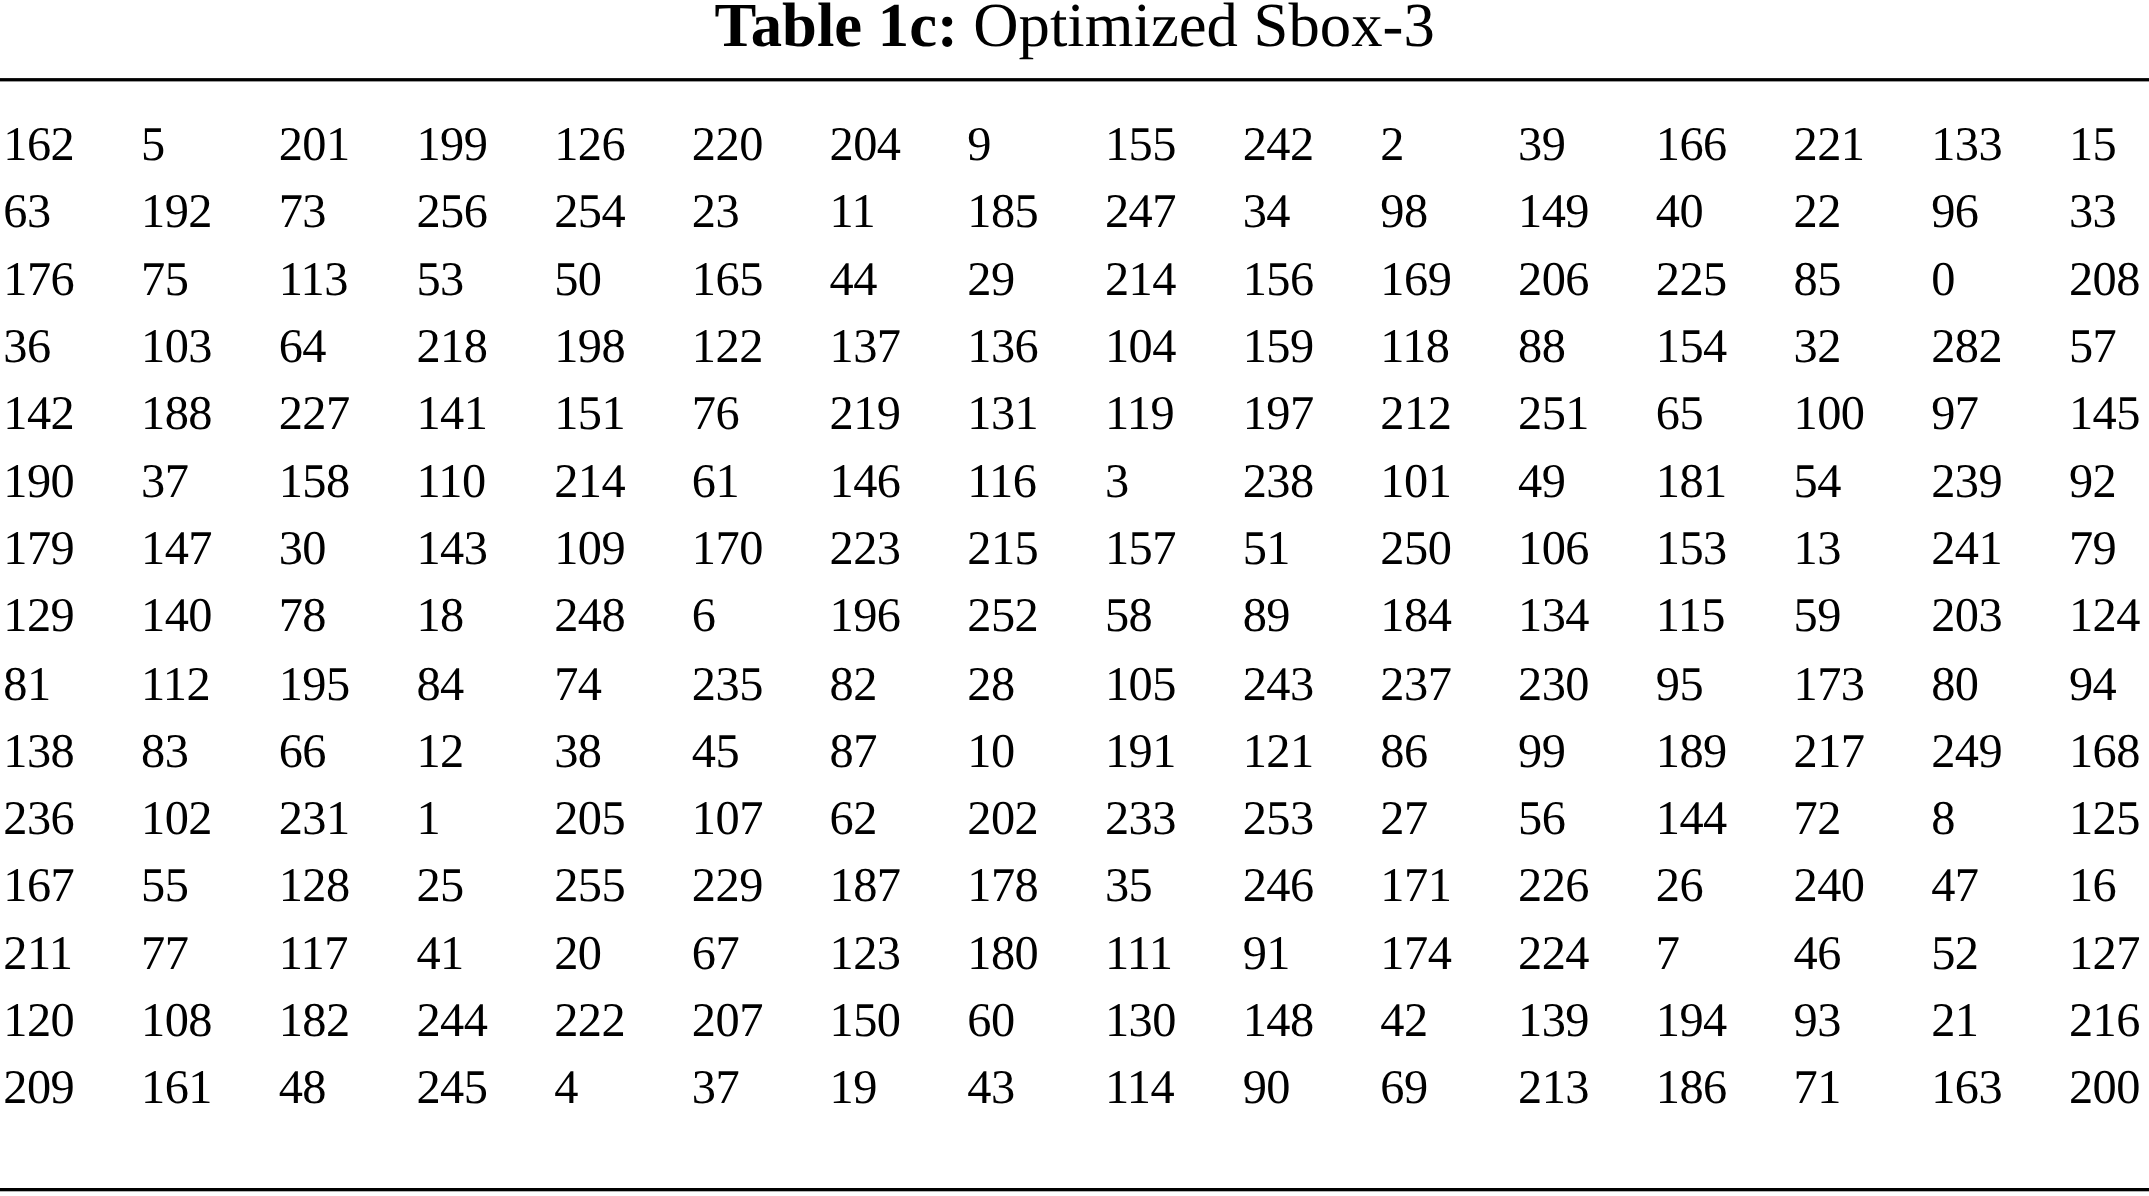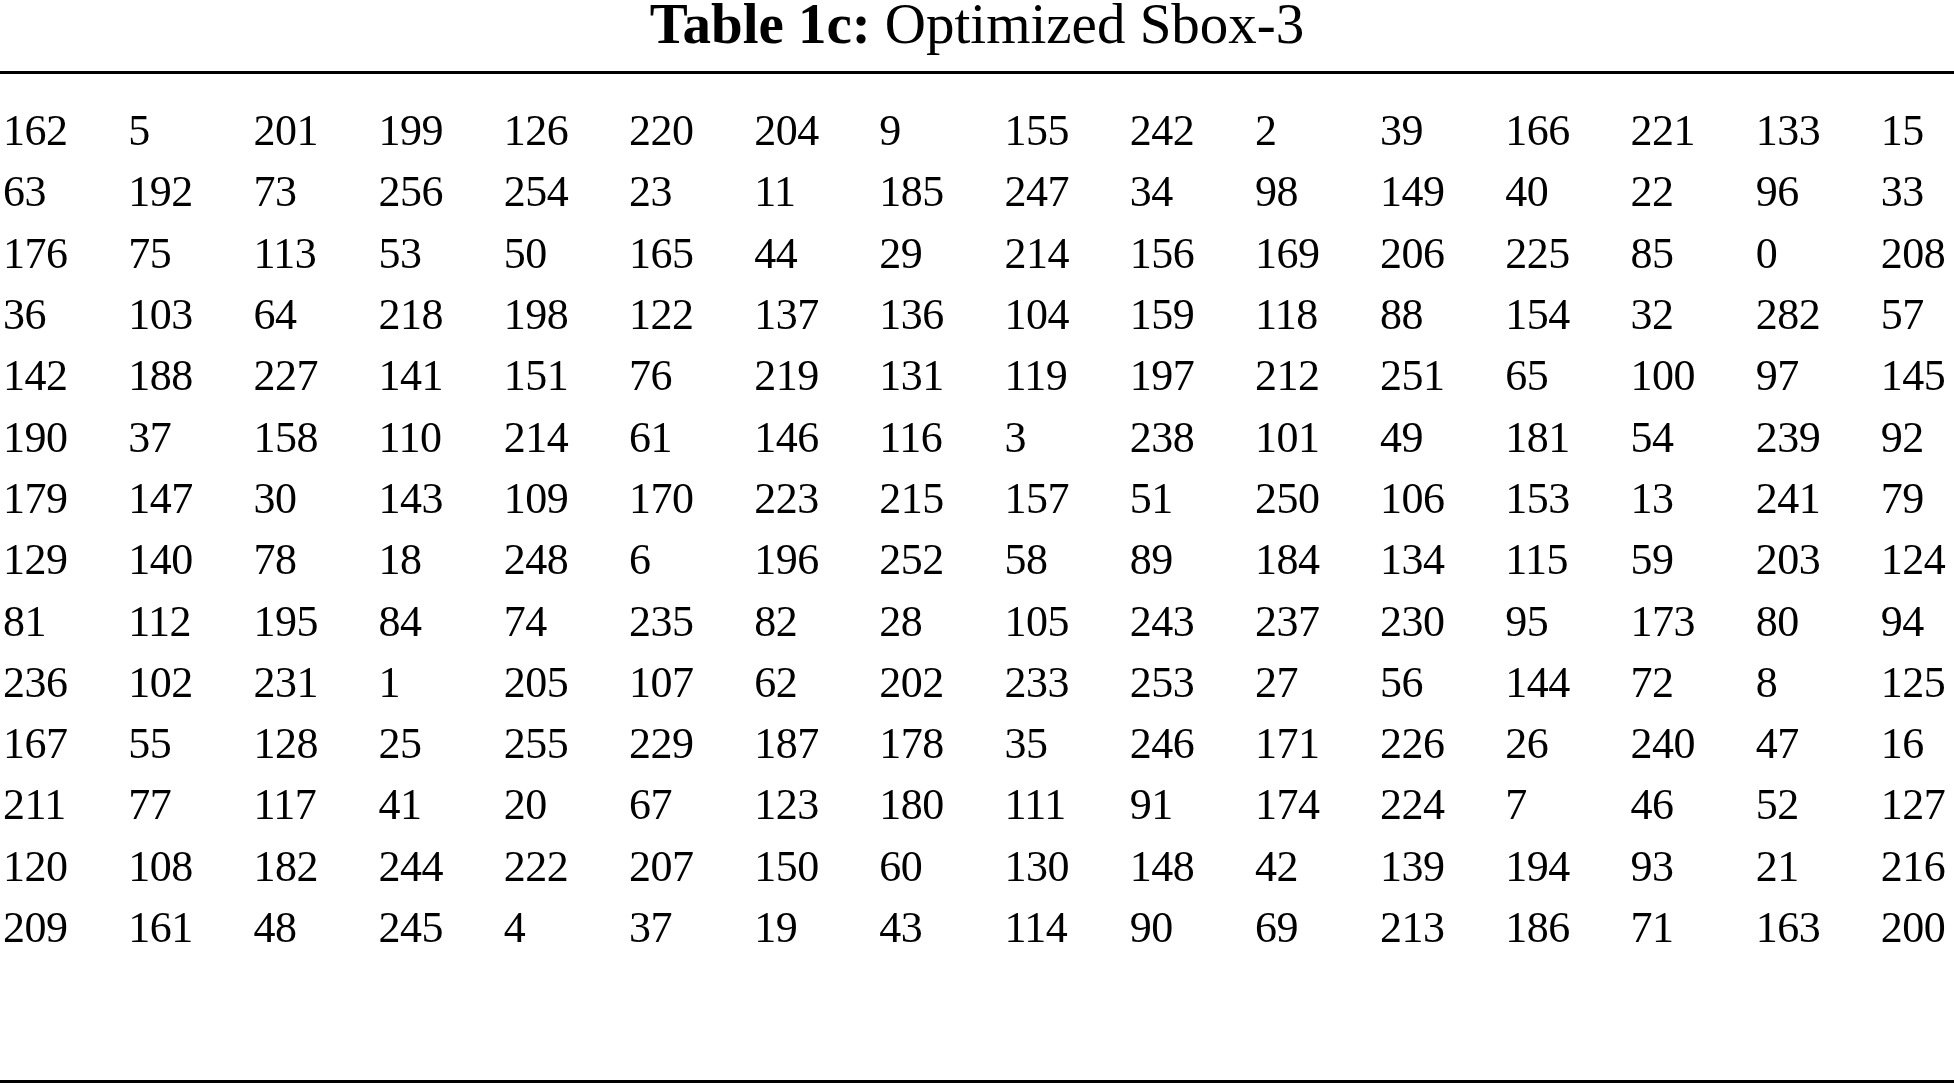--- a/index.html
+++ b/index.html
@@ -229,20 +229,38 @@
       <div class="cell">105</div>
       <div class="cell">243</div>
       <div class="cell">237</div>
       <div class="cell">230</div>
       <div class="cell">95</div>
       <div class="cell">173</div>
       <div class="cell">80</div>
       <div class="cell">94</div>
     </div>
     <div class="row">
+      <div class="cell">138</div>
+      <div class="cell">83</div>
+      <div class="cell">66</div>
+      <div class="cell">12</div>
+      <div class="cell">38</div>
+      <div class="cell">45</div>
+      <div class="cell">87</div>
+      <div class="cell">10</div>
+      <div class="cell">191</div>
+      <div class="cell">121</div>
+      <div class="cell">86</div>
+      <div class="cell">99</div>
+      <div class="cell">189</div>
+      <div class="cell">217</div>
+      <div class="cell">249</div>
+      <div class="cell">168</div>
+    </div>
+    <div class="row">
       <div class="cell">236</div>
       <div class="cell">102</div>
       <div class="cell">231</div>
       <div class="cell">1</div>
       <div class="cell">205</div>
       <div class="cell">107</div>
       <div class="cell">62</div>
       <div class="cell">202</div>
       <div class="cell">233</div>
       <div class="cell">253</div>

